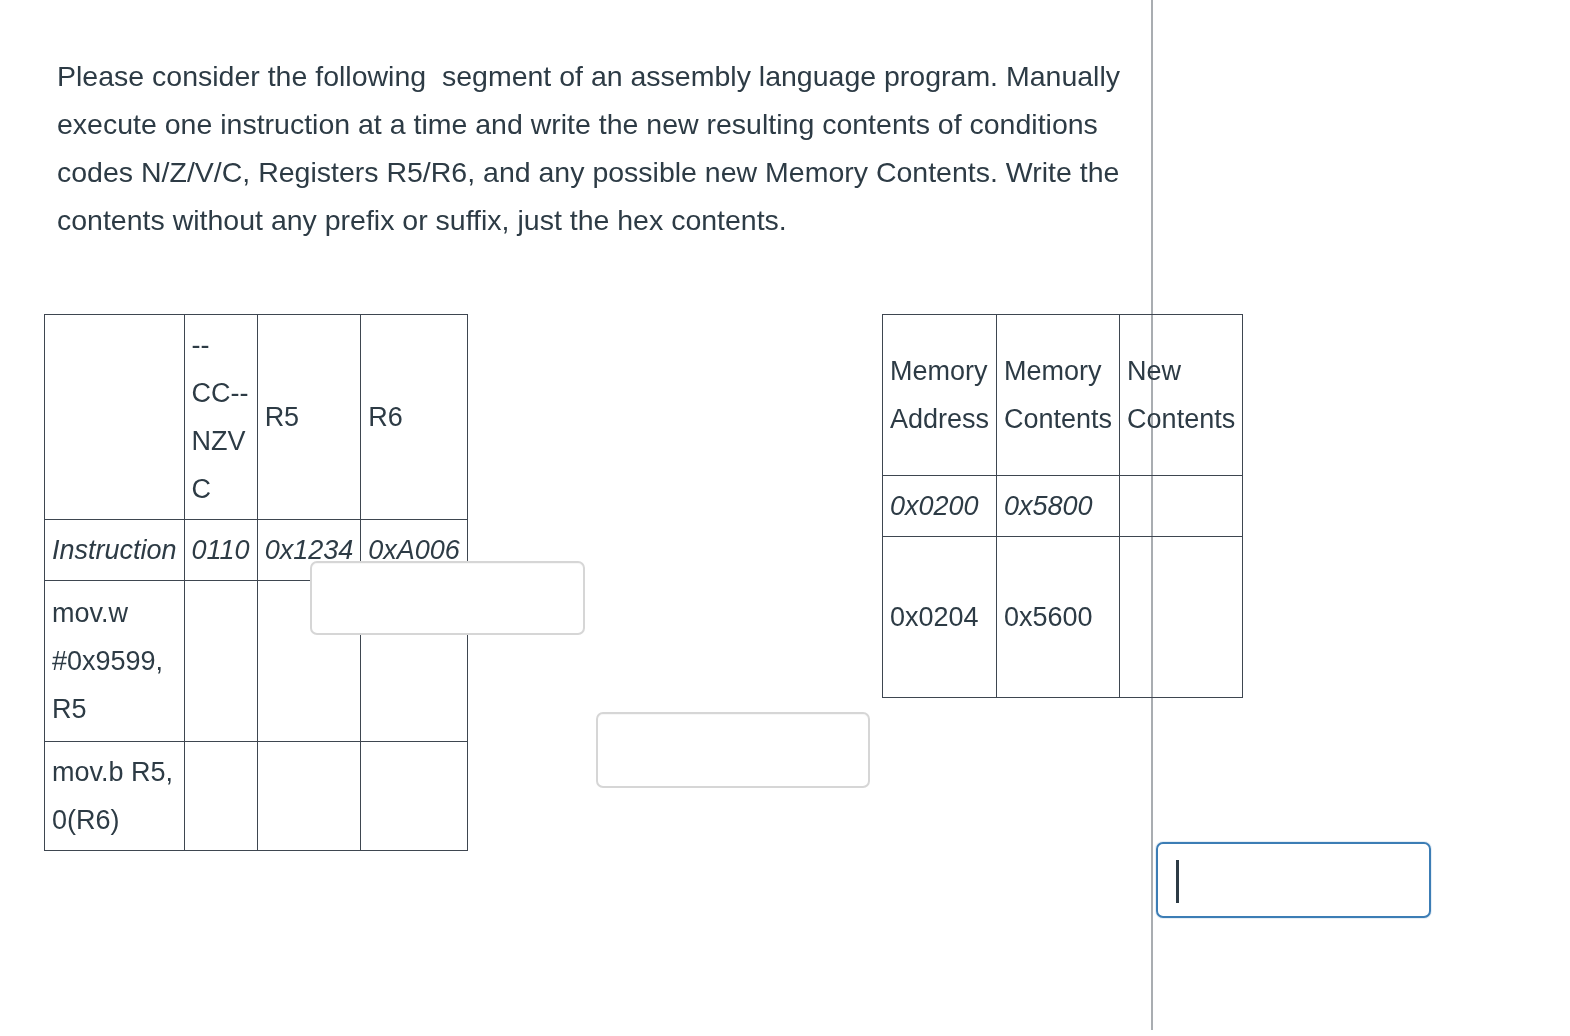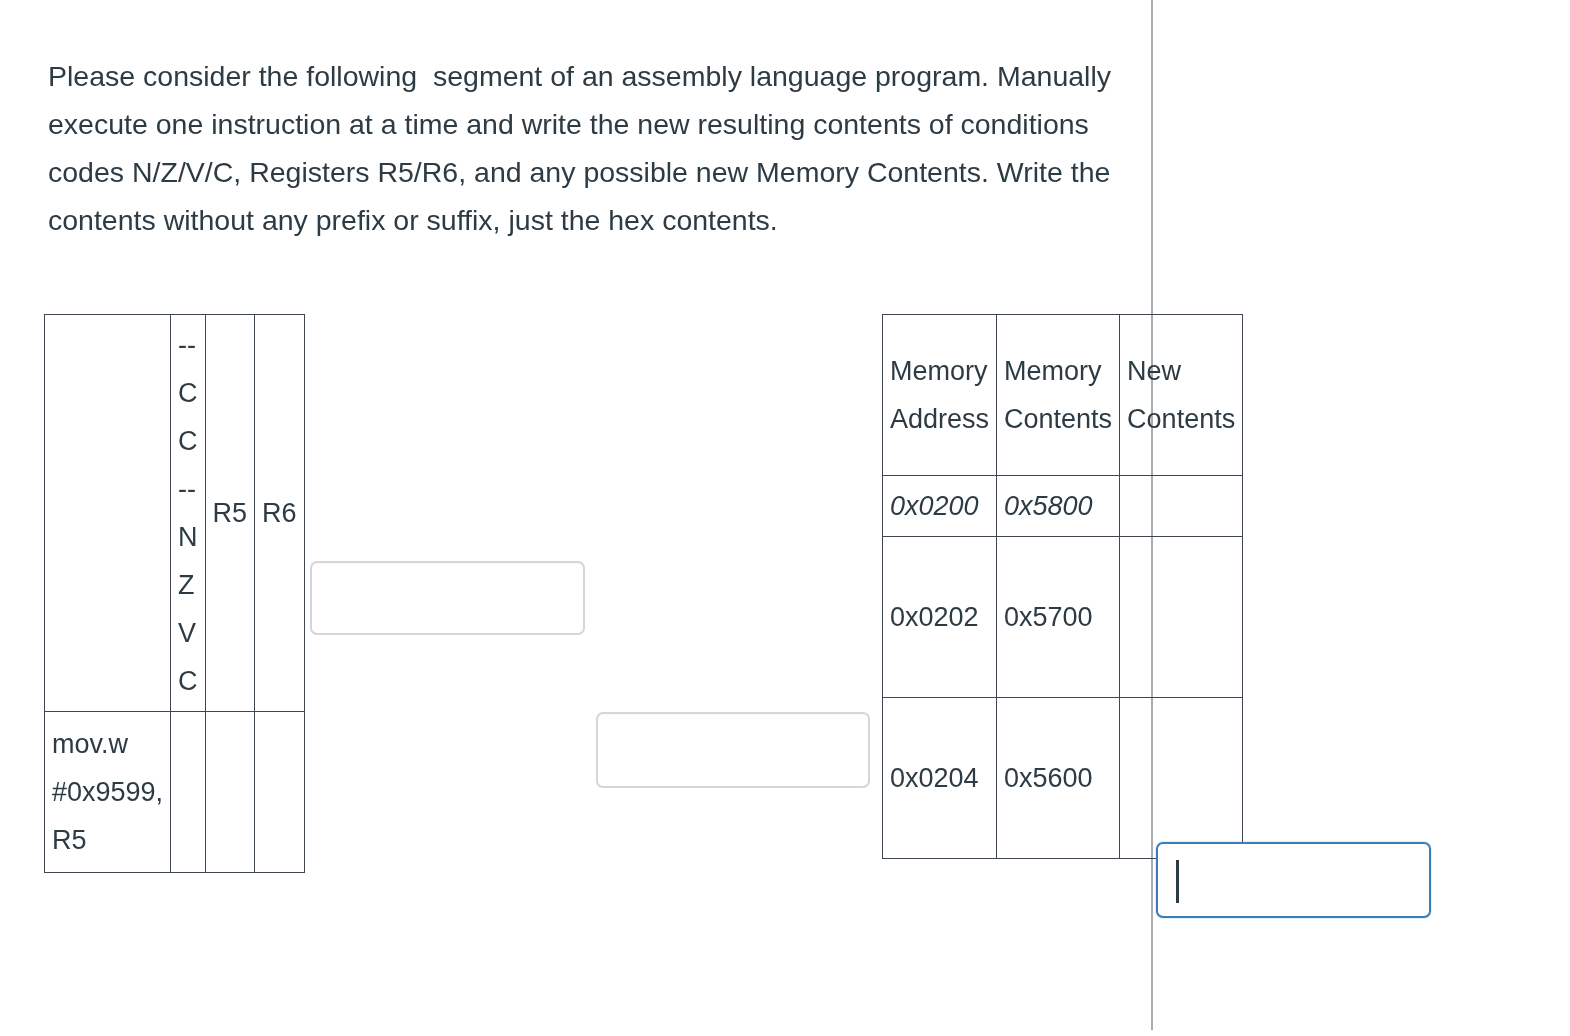--- a/index.html
+++ b/index.html
@@ -23,21 +23,21 @@
     left: 1151px;
     top: 0;
     width: 2px;
     height: 1030px;
     background: #a9adb1;
   }
 
   
   .prompt {
     position: absolute;
-    left: 48px;
+    left: 57px;
     top: 52px;
     width: 1080px;
     font-size: 28.5px;
     line-height: 48px;
     color: #2d3b45;
     white-space: pre-wrap;
   }
 
   
   .table-wrap {
@@ -127,29 +127,41 @@
     </colgroup>
     <tbody>
       <tr class="row-header">
         <td></td>
         <td class="hdr-cc">--CC--
 NZVC</td>
         <td>R5</td>
         <td>R6</td>
       </tr>
 
+      <tr class="row-instr">
+        <td>Instruction</td>
+        <td>0110</td>
+        <td>0x1234</td>
+        <td>0xA006</td>
+      </tr>
 
       <tr class="row-body">
         <td>mov.w #0x9599, R5</td>
         <td></td>
         <td></td>
         <td></td>
       </tr>
 
 
+      <tr class="row-body-last">
+        <td>mov.b  R5, 0(R6)</td>
+        <td></td>
+        <td></td>
+        <td></td>
+      </tr>
     </tbody>
   </table>
 
   <table class="grid tbl-right">
     <colgroup>
       <col class="c-maddr">
         <col class="c-mcont">
         <col class="c-ncont">
     </colgroup>
     <tbody>
@@ -158,25 +170,20 @@
         <td>Memory Contents</td>
         <td>New Contents</td>
       </tr>
 
       <tr class="row-instr">
         <td>0x0200</td>
         <td>0x5800</td>
         <td></td>
       </tr>
 
-      <tr class="row-body">
-        <td>0x0202</td>
-        <td>0x5700</td>
-        <td></td>
-      </tr>
 
       <tr class="row-body">
         <td>0x0204</td>
         <td>0x5600</td>
         <td></td>
       </tr>
 
     </tbody>
   </table>
 </div>

